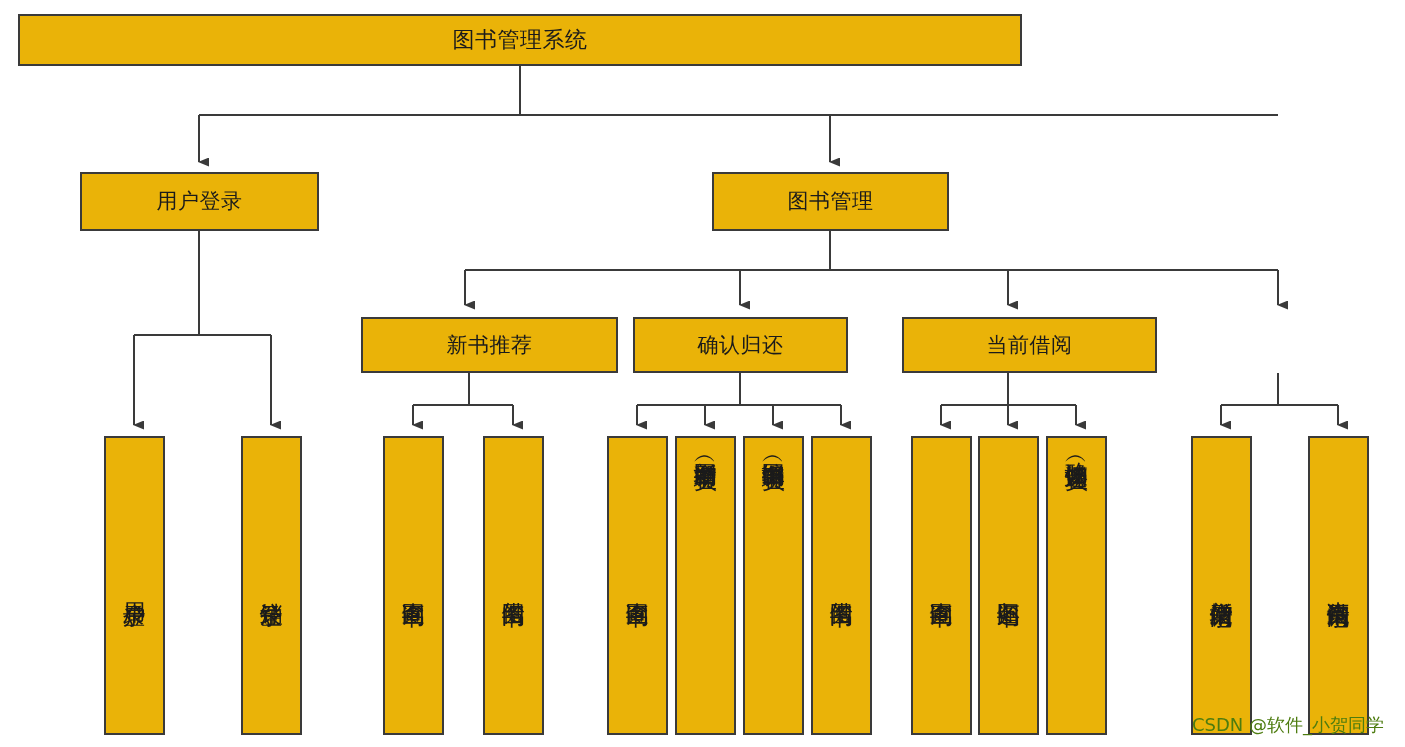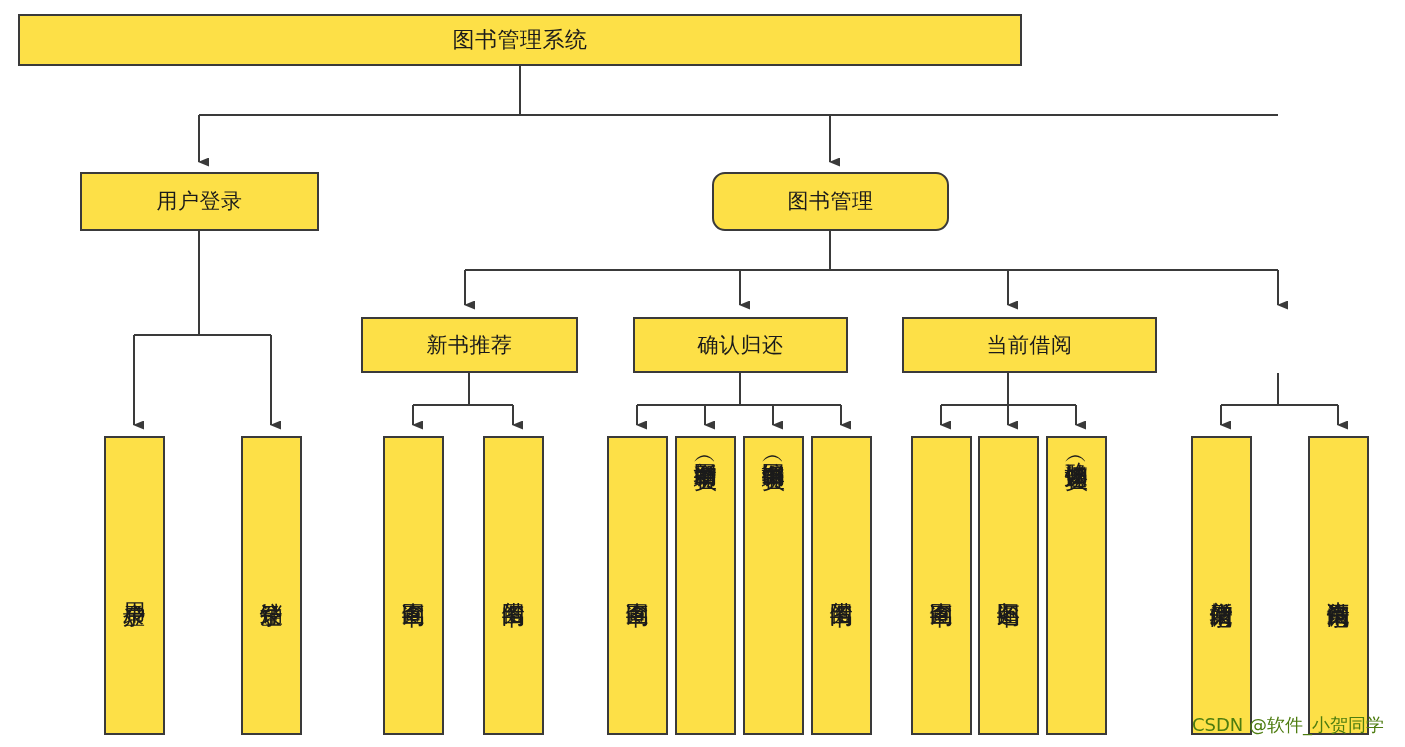--- a/index.html
+++ b/index.html
@@ -21,21 +21,21 @@
     position: absolute;
     left: 0;
     top: 0;
     width: 1405px;
     height: 747px;
     pointer-events: none;
   }
   .node {
     position: absolute;
     box-sizing: border-box;
-    background: #fde047;
+    background: #eab308;
     border: 2px solid #3a3a3a;
     display: flex;
     align-items: center;
     justify-content: center;
     overflow: hidden;
   }
   .node-label {
     color: #1b1b1b;
     text-align: center;
     line-height: 1.18;
@@ -131,25 +131,25 @@
   </svg>
 
   <div class="node root horiz" style="left:18px; top:14px; width:1004px; height:52px;">
     <span class="node-label">图书管理系统</span>
   </div>
 
   <div class="node horiz" style="left:80px; top:172px; width:239px; height:59px;">
     <span class="node-label">用户登录</span>
   </div>
 
-  <div class="node horiz" style="left:712px; top:172px; width:237px; height:59px;border-radius:13px;">
+  <div class="node horiz" style="left:712px; top:172px; width:237px; height:59px;">
     <span class="node-label">图书管理</span>
   </div>
 
-  <div class="node horiz" style="left:361px; top:317px; width:217px; height:56px;">
+  <div class="node horiz" style="left:361px; top:317px; width:257px; height:56px;">
     <span class="node-label">新书推荐</span>
   </div>
 
   <div class="node horiz" style="left:633px; top:317px; width:215px; height:56px;">
     <span class="node-label">确认归还</span>
   </div>
 
   <div class="node horiz" style="left:902px; top:317px; width:255px; height:56px;">
     <span class="node-label">当前借阅</span>
   </div>

